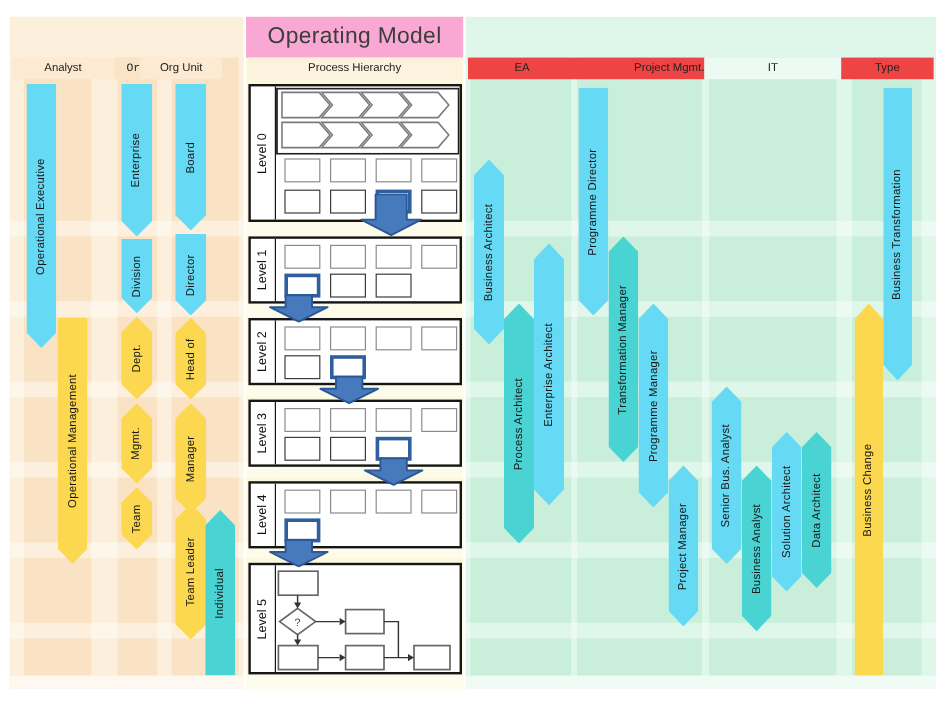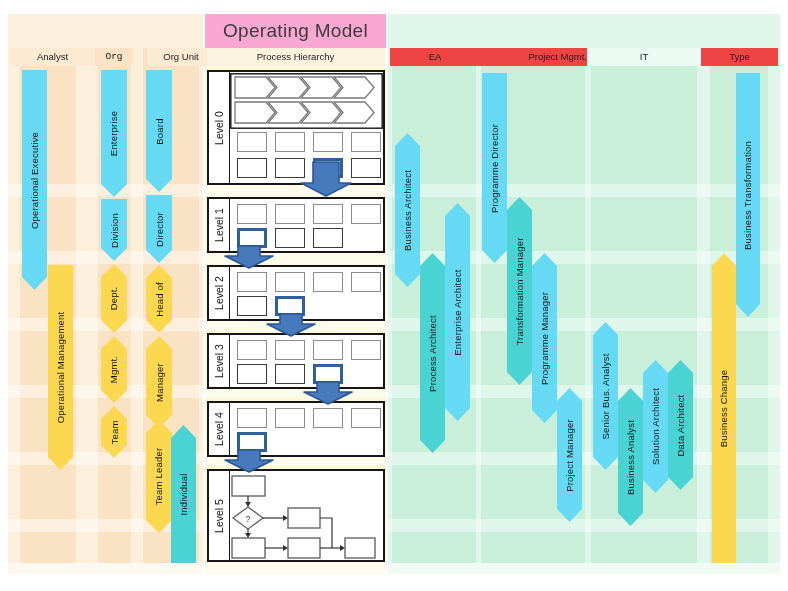--- a/index.html
+++ b/index.html
@@ -48,21 +48,21 @@
   <div class="sec-bg bg-op"></div>
   <div class="sec-bg bg-om"></div>
   <div class="sec-bg bg-ch"></div>
   <div class="sec-title ti-om">Operating Model</div>
   <div id="dynamic">
       <div class="band b-op" style="left: 20px; width: 56px;"></div>
       <div class="hcell t-a" style="left: 10px; width: 85px;">Analyst</div>
       <div class="band b-op" style="left: 98px; width: 33px;"></div>
       <div class="hcell t-b" style="left: 95px; width: 38px; font-family: Liberation Mono, monospace;">Org</div>
       <div class="band b-op" style="left: 143px; width: 56px;"></div>
-      <div class="hcell t-a" style="left: 147px; width: 68px;">Org Unit</div>
+      <div class="hcell t-a" style="left: 117px; width: 68px;">Org Unit</div>
       <div class="hcell t-c" style="left: 207px; width: 177px;">Process Hierarchy</div>
       <div class="band b-ch" style="left: 392px; width: 84px;"></div>
       <div class="hcell t-d" style="left: 390px; width: 90px;">EA</div>
       <div class="band b-ch" style="left: 481px; width: 104px;"></div>
       <div class="hcell t-d" style="left: 480px; width: 107px; text-align: right;">Project Mgmt.</div>
       <div class="band b-ch" style="left: 591px; width: 106px;"></div>
       <div class="hcell t-e" style="left: 587px; width: 114px;">IT</div>
       <div class="band b-ch" style="left: 710px; width: 58px;"></div>
       <div class="hcell t-d" style="left: 701px; width: 77px;">Type</div>
       <div class="stripe" style="left: 8px; width: 195px; top: 184px; height: 13px;"></div>

